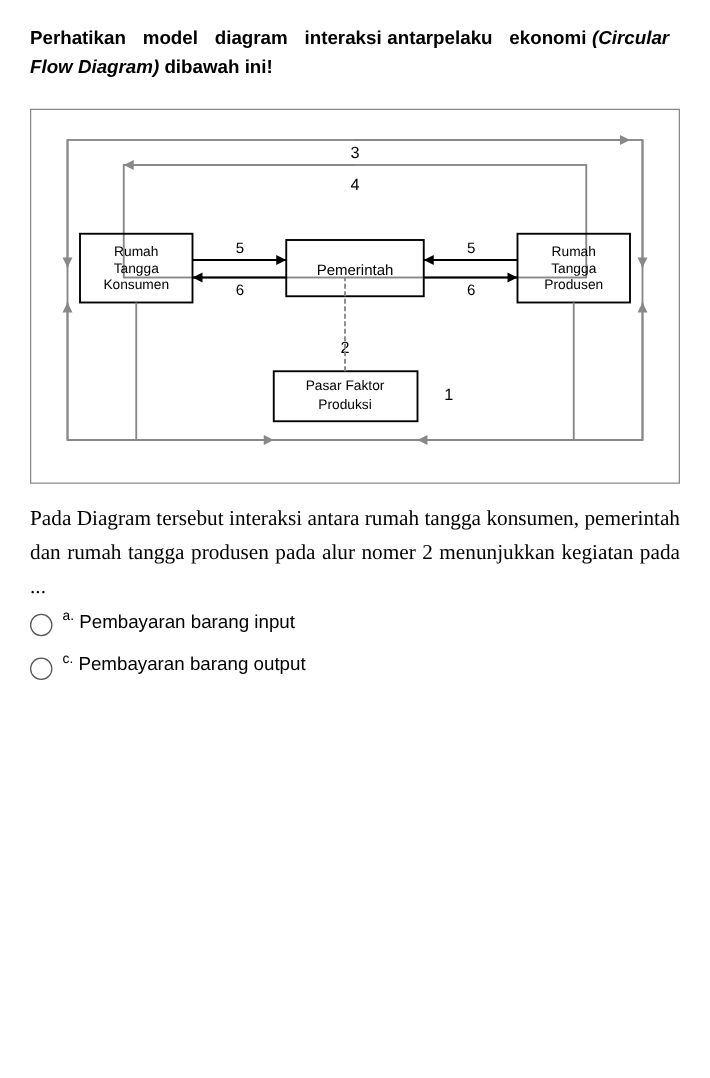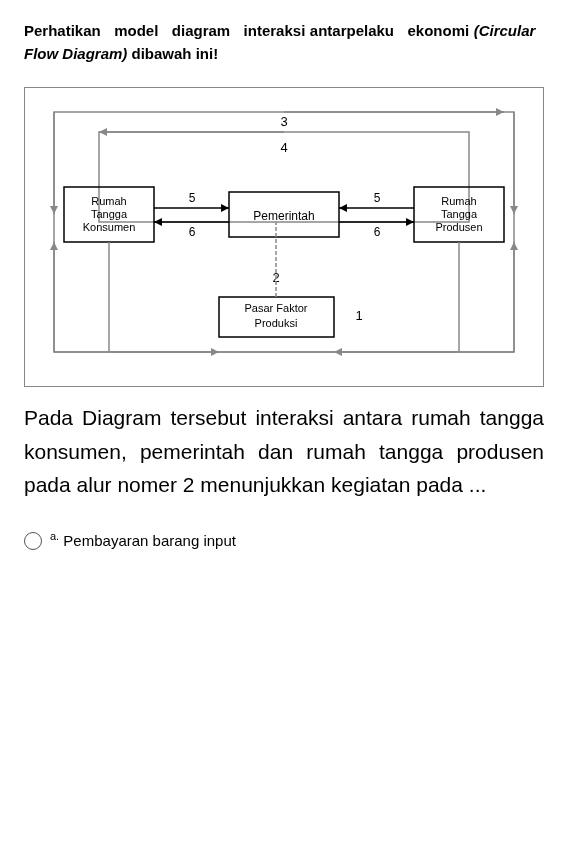--- a/index.html
+++ b/index.html
@@ -33,32 +33,33 @@
       width: 100%;
       height: 270px;
     }
     
     .diagram-svg {
       width: 100%;
       height: 100%;
     }
     .body-text {
       text-align: justify;
-      margin-bottom: 26px;
-      font-size: 21px;
+      margin-bottom: 2px;
+      font-size: 17px;
       line-height: 1.6;
+      font-family: Liberation Serif, serif;
     }
     .options {
       list-style: none;
       padding: 0;
       margin: 0;
     }
     .option-item {
       display: flex;
-      align-items: center;
+      align-items: flex-end;
       margin-bottom: 10px;
       font-size: 15px;
       line-height: 1.5;
     }
     .option-radio {
       width: 18px;
       height: 18px;
       border-radius: 50%;
       border: 1.5px solid #555;
       margin-right: 8px;
@@ -166,13 +167,17 @@
   </div>
 </div>
 
 <p class="body-text">Pada  Diagram  tersebut  interaksi  antara rumah  tangga  konsumen,  pemerintah  dan rumah  tangga  produsen  pada  alur  nomer  2 menunjukkan kegiatan pada ...</p>
 
 <ul class="options">
   <li class="option-item">
     <div class="option-radio"></div>
     <span class="option-label"><sup>a.</sup> Pembayaran barang input</span>
   </li>
+  <li class="option-item">
+    <div class="option-radio"></div>
+    <span class="option-label"><sup>c.</sup> Pembayaran barang output</span>
+  </li>
 </ul>
 
 </body></html>

